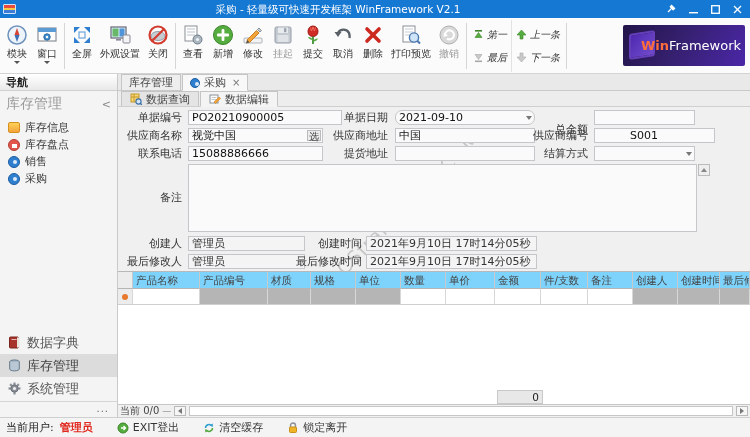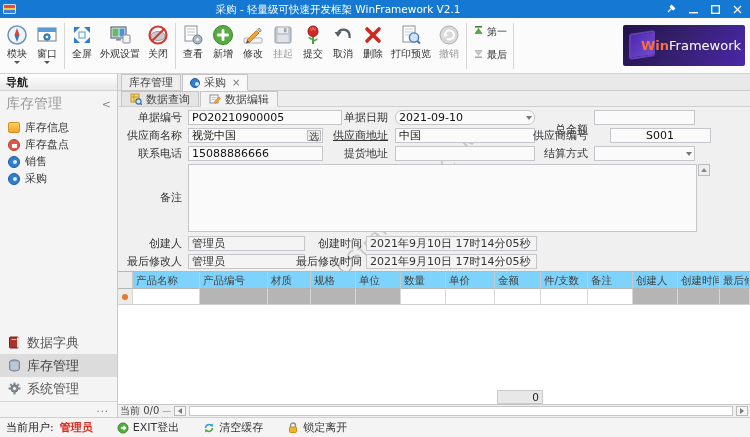--- a/index.html
+++ b/index.html
@@ -17,21 +17,21 @@
 
   
   .toolbar { position:absolute; left:0; top:18px; width:750px; height:56px; background:#fbfbfb; border-bottom:1px solid #d3d3d3; display:flex; align-items:stretch; padding:2px 0 1px 2px; }
   .tbsep { width:1px; background:#d6d6d6; margin:3px 2px; }
   .tbtn { display:flex; flex-direction:column; align-items:center; justify-content:flex-start; padding:2px 3px 0 3px; min-width:28px; border-radius:2px; }
   .tbtn .ic { height:26px; display:flex; align-items:center; justify-content:center; }
   .tbtn .lb { font-size:10px; color:#333; line-height:11px; white-space:nowrap; }
   .tbtn .lb.dis { color:#9a9a9a; }
   .caret { width:0; height:0; border-left:3px solid transparent; border-right:3px solid transparent; border-top:3px solid #555; margin-top:2px; }
   .navcol { display:flex; flex-direction:column; justify-content:center; gap:3px; padding:0 4px; }
-  .navbtn { display:flex; align-items:flex-start; gap:3px; height:20px; }
+  .navbtn { display:flex; align-items:center; gap:3px; height:20px;font-style:italic; }
   .navbtn .lb { font-size:10px; color:#333; white-space:nowrap; }
   .logo { position:absolute; right:5px; top:7px; width:122px; height:41px; border-radius:2px; overflow:hidden;
     background:linear-gradient(120deg,#221449 0%,#35206e 45%,#4b27a8 100%); display:flex; align-items:center; justify-content:center; }
   .logo .laptop { position:absolute; left:6px; top:7px; width:26px; height:26px; border:2px solid #7a4ddb; border-radius:3px; transform:skewY(-8deg); opacity:.75; background:linear-gradient(135deg,#5b2fd0,#8a5cf0); }
   .logo .txt { position:relative; z-index:2; font-size:13px; font-weight:bold; white-space:nowrap; margin-left:14px; }
   .logo .w1 { color:#ff6d3a; }
   .logo .w2 { color:#ffffff; font-weight:normal; }
 
   
   .content { position:absolute; left:0; top:74px; width:750px; height:343px; display:flex; }
@@ -321,20 +321,34 @@
         <span class="lb">第一</span>
       </div>
       <div class="navbtn">
         <svg width="11" height="11" viewBox="0 0 11 11">
             <polygon points="5.5,7.5 9,2.5 2,2.5" fill="#c9c9c9" stroke="#a8a8a8" stroke-width=".6"></polygon>
             <rect x="2" y="8.5" width="7" height="1.6" fill="#a8a8a8"></rect>
           </svg>
         <span class="lb dis">最后</span>
       </div>
     </div>
+    <div class="navcol" style="border-left:1px solid #e2e2e2;">
+      <div class="navbtn">
+        <svg width="11" height="11" viewBox="0 0 11 11">
+            <polygon points="5.5,1 10,6 7,6 7,10 4,10 4,6 1,6" fill="#56ad3f" stroke="#3c8329" stroke-width=".6"></polygon>
+          </svg>
+        <span class="lb">上一条</span>
+      </div>
+      <div class="navbtn">
+        <svg width="11" height="11" viewBox="0 0 11 11">
+            <polygon points="5.5,10 10,5 7,5 7,1 4,1 4,5 1,5" fill="#c9c9c9" stroke="#a8a8a8" stroke-width=".6"></polygon>
+          </svg>
+        <span class="lb dis">下一条</span>
+      </div>
+    </div>
     <div class="tbsep"></div>
     <div class="logo">
       <div class="laptop"></div>
       <div class="txt"><span class="w1">Win</span><span class="w2">Framework</span></div>
     </div>
   </div>
 
   <div class="content">
 
     <div class="sidebar">
@@ -438,24 +452,24 @@
           <span class="ddarrow"></span>
         </div>
         <div class="lbl" style="left:360px;top:3px;width:110px;margin-top:12px;">总金额</div>
         <div class="fld" style="left:476px;top:3px;width:101px;"></div>
 
         <div class="lbl" style="left:0;top:21px;width:64px;">供应商名称</div>
         <div class="fld" style="left:70px;top:21px;width:135px;">
           <span>视觉中国</span>
           <span class="selbtn">选</span>
         </div>
-        <div class="lbl" style="left:180px;top:21px;width:90px;text-decoration:underline;">供应商地址</div>
+        <div class="lbl" style="left:180px;top:21px;width:90px;">供应商地址</div>
         <div class="fld" style="left:277px;top:21px;width:140px;">中国</div>
         <div class="lbl" style="left:360px;top:21px;width:110px;">供应商编号</div>
-        <div class="fld" style="left:492px;top:21px;width:101px;padding-left:35px;">S001</div>
+        <div class="fld" style="left:476px;top:21px;width:121px;padding-left:35px;">S001</div>
 
         <div class="lbl" style="left:0;top:39px;width:64px;">联系电话</div>
         <div class="fld" style="left:70px;top:39px;width:135px;">15088886666</div>
         <div class="lbl" style="left:180px;top:39px;width:90px;">提货地址</div>
         <div class="fld" style="left:277px;top:39px;width:140px;"></div>
         <div class="lbl" style="left:360px;top:39px;width:110px;">结算方式</div>
         <div class="fld" style="left:476px;top:39px;width:101px;">
           <span></span>
           <span class="ddarrow"></span>
         </div>

